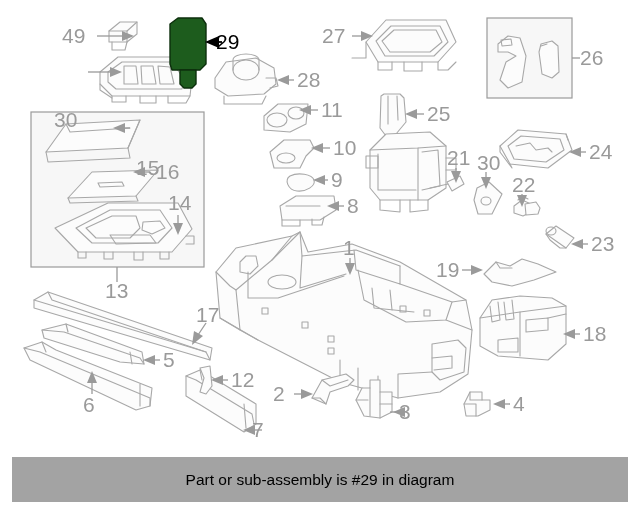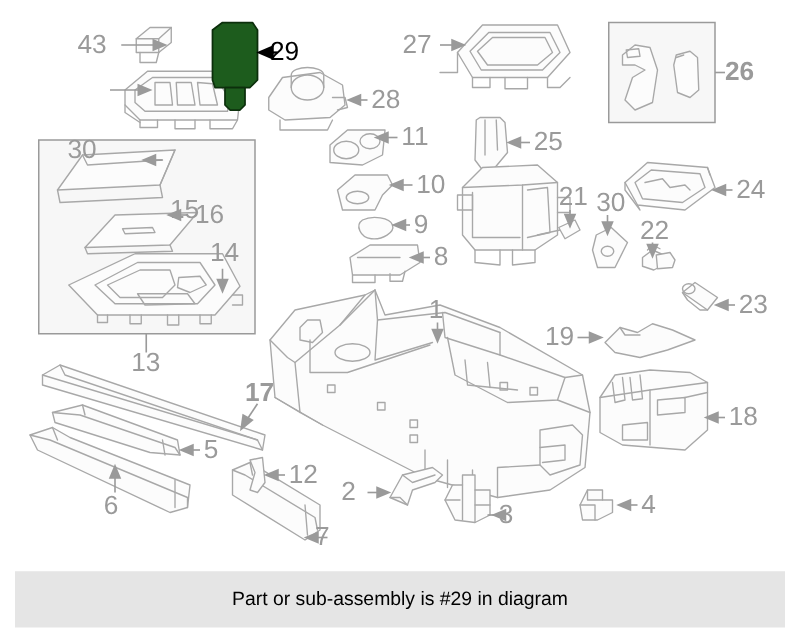--- a/index.html
+++ b/index.html
@@ -77,21 +77,21 @@
   .lbl.hl {
     color: #000000;
     font-weight: normal;
   }
   #notice-banner {
     position: absolute;
     left: 12px;
     top: 457px;
     width: 616px;
     height: 45px;
-    background: #e5e5e5;
+    background: #a3a3a3;
     color: #000000;
     display: flex;
     flex-direction: column;
     align-items: center;
     justify-content: center;
     font-family: "Liberation Sans", sans-serif;
     font-size: 15.5px;
     line-height: 19px;
     text-align: center;
   }
@@ -497,43 +497,43 @@
       <polygon class="lead-head" points="113,128 125,123 125,133"></polygon>
     </g>
 
     <g>
       <path class="lead" d="M150,172 L140,172"></path>
       <polygon class="lead-head" points="133,172 145,167 145,177"></polygon>
     </g>
 
   </svg>
 
-  <div class="lbl" style="left:62px;  top:25px;">43</div>
+  <div class="lbl" style="left:62px;  top:25px;">49</div>
   <div class="lbl" style="left:54px;  top:61px;margin-top:48px;">30</div>
   <div class="lbl hl" style="left:216px; top:31px;">29</div>
   <div class="lbl" style="left:297px; top:69px;">28</div>
   <div class="lbl" style="left:322px; top:25px;">27</div>
-  <div class="lbl" style="left:580px; top:47px;font-weight:bold;">26</div>
+  <div class="lbl" style="left:580px; top:47px;">26</div>
   <div class="lbl" style="left:321px; top:99px;">11</div>
   <div class="lbl" style="left:333px; top:137px;">10</div>
   <div class="lbl" style="left:331px; top:169px;">9</div>
   <div class="lbl" style="left:347px; top:195px;">8</div>
   <div class="lbl" style="left:427px; top:103px;">25</div>
   <div class="lbl" style="left:447px; top:147px;">21</div>
   <div class="lbl" style="left:477px; top:152px;">30</div>
   <div class="lbl" style="left:512px; top:174px;">22</div>
   <div class="lbl" style="left:589px; top:141px;">24</div>
   <div class="lbl" style="left:591px; top:233px;">23</div>
   <div class="lbl" style="left:436px; top:259px;">19</div>
   <div class="lbl" style="left:583px; top:323px;text-align:right;">18</div>
   <div class="lbl" style="left:513px; top:393px;">4</div>
   <div class="lbl" style="left:343px; top:237px;">1</div>
   <div class="lbl" style="left:273px; top:383px;">2</div>
   <div class="lbl" style="left:399px; top:401px;">3</div>
-  <div class="lbl" style="left:196px; top:304px;font-weight:bold;">17</div>
+  <div class="lbl" style="left:196px; top:304px;">17</div>
   <div class="lbl" style="left:163px; top:349px;">5</div>
   <div class="lbl" style="left:231px; top:369px;">12</div>
   <div class="lbl" style="left:83px;  top:394px;">6</div>
   <div class="lbl" style="left:252px; top:419px;">7</div>
   <div class="lbl" style="left:105px; top:280px;">13</div>
   <div class="lbl" style="left:168px; top:192px;">14</div>
   <div class="lbl" style="left:136px; top:117px;margin-top:40px;">15</div>
   <div class="lbl" style="left:156px; top:161px;text-align:center;">16</div>
 
   <div id="notice-banner">

